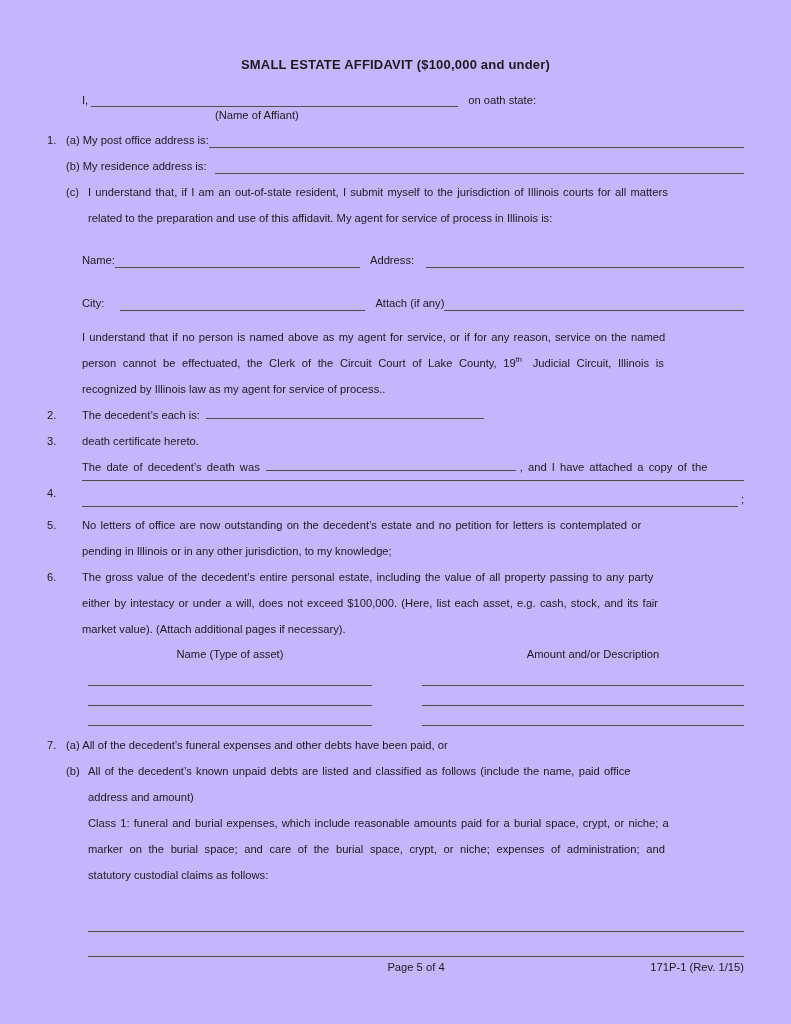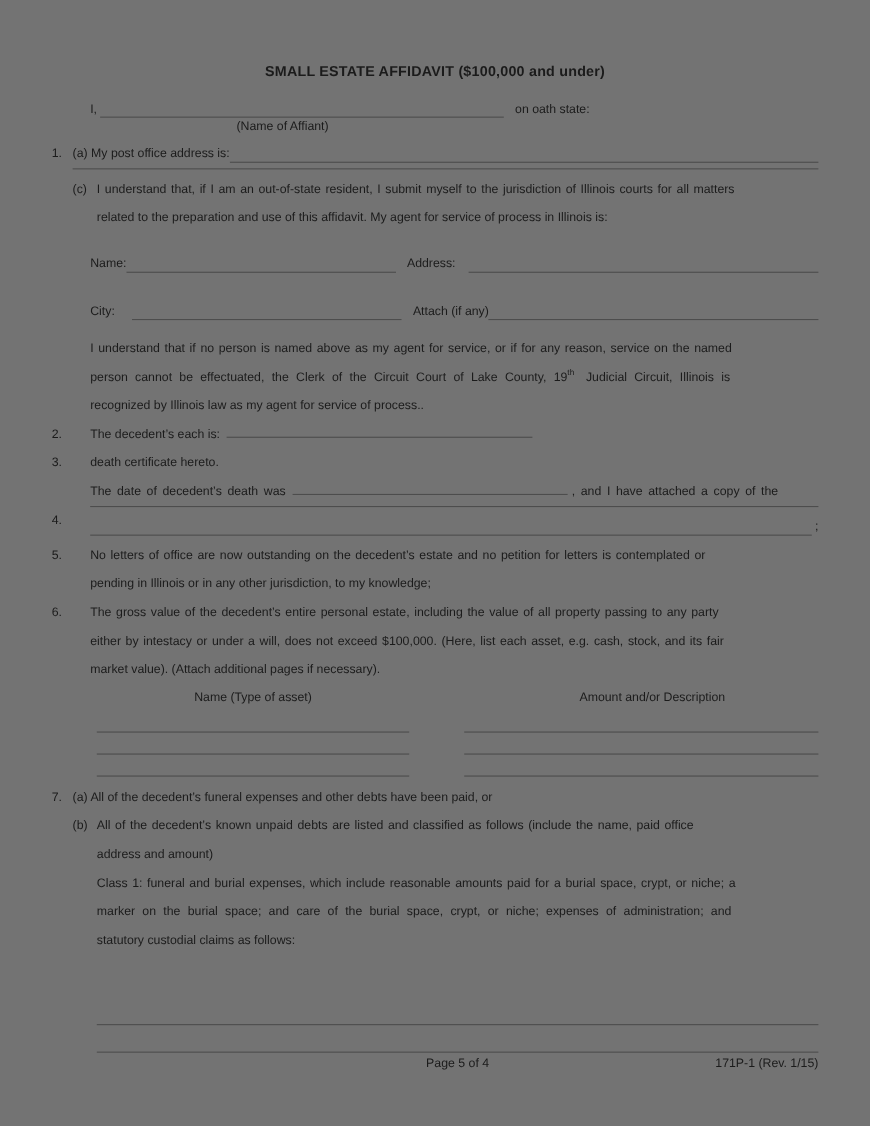--- a/index.html
+++ b/index.html
@@ -1,21 +1,21 @@
 <!DOCTYPE html>
 <html><head>
 <meta charset="utf-8">
 <style>
   * { margin:0; padding:0; box-sizing:border-box; }
   html,body { background:#ffffff; }
   .page {
     position:relative;
     width:791px; height:1024px;
     margin:0 auto;
-    background:#737373;
+    background:#c4b5fd;
     font-family:"Liberation Sans", sans-serif;
     font-size:11.2px;
     line-height:26px;
     color:#1b1b1b;
     padding:54px 47px 0 47px;
     overflow:hidden;
   }
   .title { font-size:13px; font-weight:bold; text-align:center; line-height:22px; letter-spacing:.2px; }
 
   
@@ -82,20 +82,21 @@
   <div class="items">
 
     <div class="item tight">
       <div class="num">1.</div>
       <div class="body">
         <div class="frow">
           <span>(a) My post office address is:</span>
           <span class="fill"></span>
         </div>
         <div class="frow">
+          <span style="margin-right:8px">(b) My residence address is:</span>
           <span class="fill"></span>
         </div>
         <div class="hang">
           <div class="marker">(c)</div>
           <div class="htext">
             <div class="line j">I understand that, if I am an out-of-state resident, I submit myself to the jurisdiction of Illinois courts for all matters</div>
             <div class="line">related to the preparation and use of this affidavit.  My agent for service of process in Illinois is:</div>
           </div>
         </div>
 

